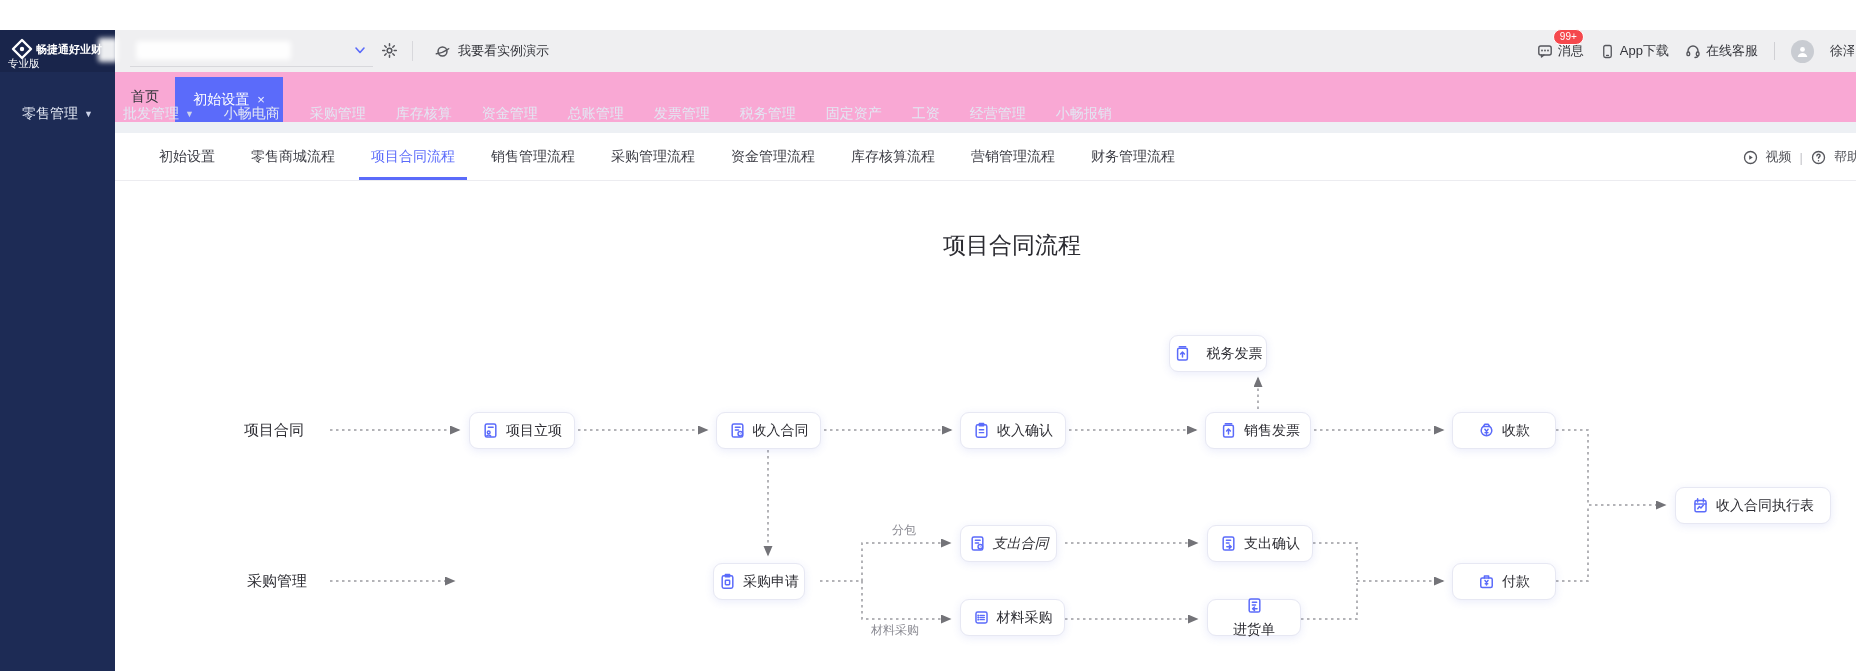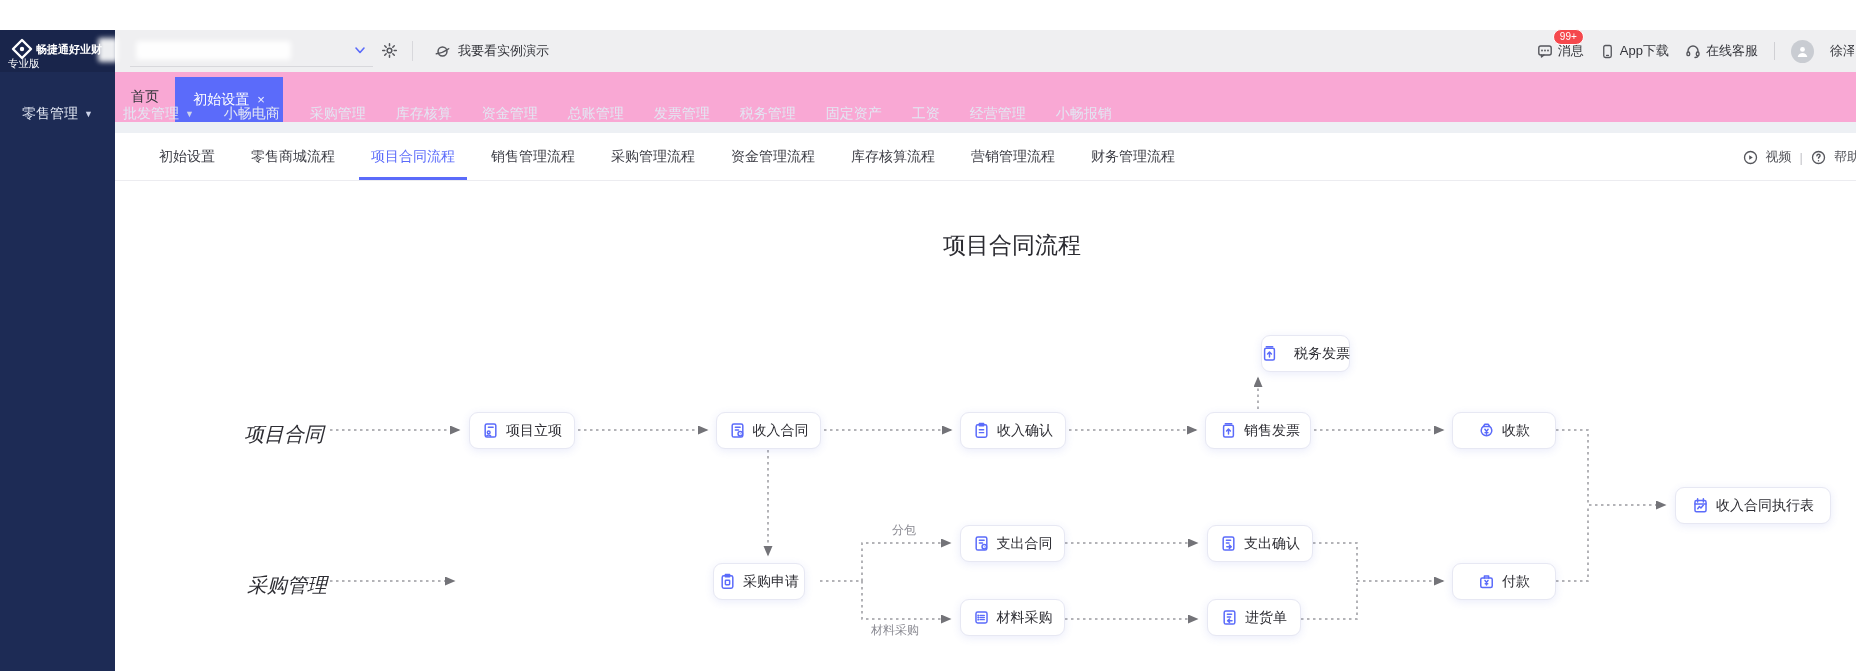--- a/index.html
+++ b/index.html
@@ -43,21 +43,21 @@
   .subtab { display:flex; align-items:center; font-size:14px; color:#3c3d45; cursor:pointer; position:relative; white-space:nowrap; }
   .subtab.active { color:#5b6bfa; }
   .subtab.active::after { content:""; position:absolute; left:-12px; right:-12px; bottom:0; height:3px; background:#5b6bfa; }
   .tools { position:absolute; right:-4px; top:0; height:48px; display:flex; align-items:center; gap:8px; font-size:13px; color:#55565c; }
   .tools .tdiv { color:#c5c5ca; }
 
   .flow-title { position:absolute; left:897px; top:97px; transform:translateX(-50%); font-size:23px; font-weight:500; color:#2a2a30; white-space:nowrap; }
 
   .node { position:absolute; height:37px; background:#fff; border:1px solid #e7e8f3; border-radius:9px; box-shadow:0 2px 8px rgba(84,98,214,.12); display:flex; align-items:center; justify-content:center; gap:7px; font-size:14px; color:#2d2d33; padding:0 10px; cursor:pointer; white-space:nowrap; }
   .node svg { flex:none; }
-  .rlabel { position:absolute; font-size:20px; color:#2d2d33; white-space:nowrap;font-style:italic; }
+  .rlabel { position:absolute; font-size:15px; color:#2d2d33; white-space:nowrap; }
   .blabel { position:absolute; font-size:12px; color:#8a8a92; white-space:nowrap; }
   .wires { position:absolute; left:0; top:0; pointer-events:none; }
   .ic { stroke:#5b6bfa; fill:none; stroke-width:1.4; stroke-linecap:round; stroke-linejoin:round; }
   .hic { stroke:#55565c; fill:none; stroke-width:1.4; stroke-linecap:round; stroke-linejoin:round; }
 </style>
 </head>
 <body>
 
 <div id="page">
 
@@ -275,21 +275,21 @@
       <span>销售发票</span>
     </div>
     <div class="node" style="left:1337px; top:279px; width:104px;">
       <svg class="ic" width="17" height="17" viewBox="0 0 16 16">
           <path d="M6.3 2.2h3.4l1.2 2H5.1z"></path>
           <path d="M5.1 4.2a5 4.8 0 1 0 5.8 0"></path>
           <path d="M6.5 6.8 8 8.8l1.5-2M8 8.8v2.8M6.6 10h2.8"></path>
         </svg>
       <span>收款</span>
     </div>
-    <div class="node" style="left:1146px; top:202px; width:89px;gap:16px;">
+    <div class="node" style="left:1054px; top:202px; width:98px;gap:16px;">
       <svg class="ic" width="17" height="17" viewBox="0 0 16 16">
           <path d="M5 1.6h6"></path>
           <rect x="3.4" y="3" width="9.2" height="11.2" rx="1.4"></rect>
           <path d="M8 11.4V6.6M6.2 8.4 8 6.6l1.8 1.8"></path>
         </svg>
       <span>税务发票</span>
     </div>
     <div class="node" style="left:1560px; top:354px; width:156px;">
       <svg class="ic" width="17" height="17" viewBox="0 0 16 16">
           <rect x="2.8" y="3.2" width="10.4" height="10.6" rx="1.4"></rect>
@@ -300,21 +300,21 @@
     </div>
 
     <div class="node" style="left:598px; top:430px; width:92px;">
       <svg class="ic" width="17" height="17" viewBox="0 0 16 16">
           <rect x="3" y="2.6" width="10" height="11.8" rx="1.6"></rect>
           <path d="M6 1.4h4v2.2H6z"></path>
           <rect x="6" y="6.8" width="4" height="4.2" rx="0.6"></rect>
         </svg>
       <span>采购申请</span>
     </div>
-    <div class="node" style="left:845px; top:392px; width:105px;">
+    <div class="node" style="left:845px; top:392px; width:97px;font-style:italic;">
       <svg class="ic" width="17" height="17" viewBox="0 0 16 16">
           <rect x="3" y="1.8" width="10" height="12.4" rx="1.6"></rect>
           <path d="M6 5h4.5M6 7.5h3"></path>
           <circle cx="10.6" cy="11" r="2.1"></circle>
           <circle cx="10.6" cy="11" r="0.5" fill="#5b6bfa" stroke="none"></circle>
         </svg>
       <span>支出合同</span>
     </div>
     <div class="node" style="left:1092px; top:392px; width:106px;">
       <svg class="ic" width="17" height="17" viewBox="0 0 16 16">
@@ -325,21 +325,21 @@
       <span>支出确认</span>
     </div>
     <div class="node" style="left:845px; top:466px; width:105px;">
       <svg class="ic" width="17" height="17" viewBox="0 0 16 16">
           <rect x="2.8" y="2.8" width="10.4" height="10.4" rx="1.6"></rect>
           <path d="M6.6 6h4M6.6 8h4M6.6 10h4"></path>
           <path d="M4.9 6h.01M4.9 8h.01M4.9 10h.01" stroke-width="1.8"></path>
         </svg>
       <span>材料采购</span>
     </div>
-    <div class="node" style="left:1092px; top:466px; width:94px;">
+    <div class="node" style="left:1092px; top:466px; width:94px;flex-direction:column;">
       <svg class="ic" width="17" height="17" viewBox="0 0 16 16">
           <rect x="3" y="1.8" width="10" height="12.4" rx="1.6"></rect>
           <path d="M6 5h4M6 7.5h3"></path>
           <path d="M10.4 11h-4M8 9.4 6.2 11 8 12.6"></path>
         </svg>
       <span>进货单</span>
     </div>
     <div class="node" style="left:1337px; top:430px; width:104px;">
       <svg class="ic" width="17" height="17" viewBox="0 0 16 16">
           <rect x="2.6" y="4.6" width="10.8" height="9" rx="1.4"></rect>

